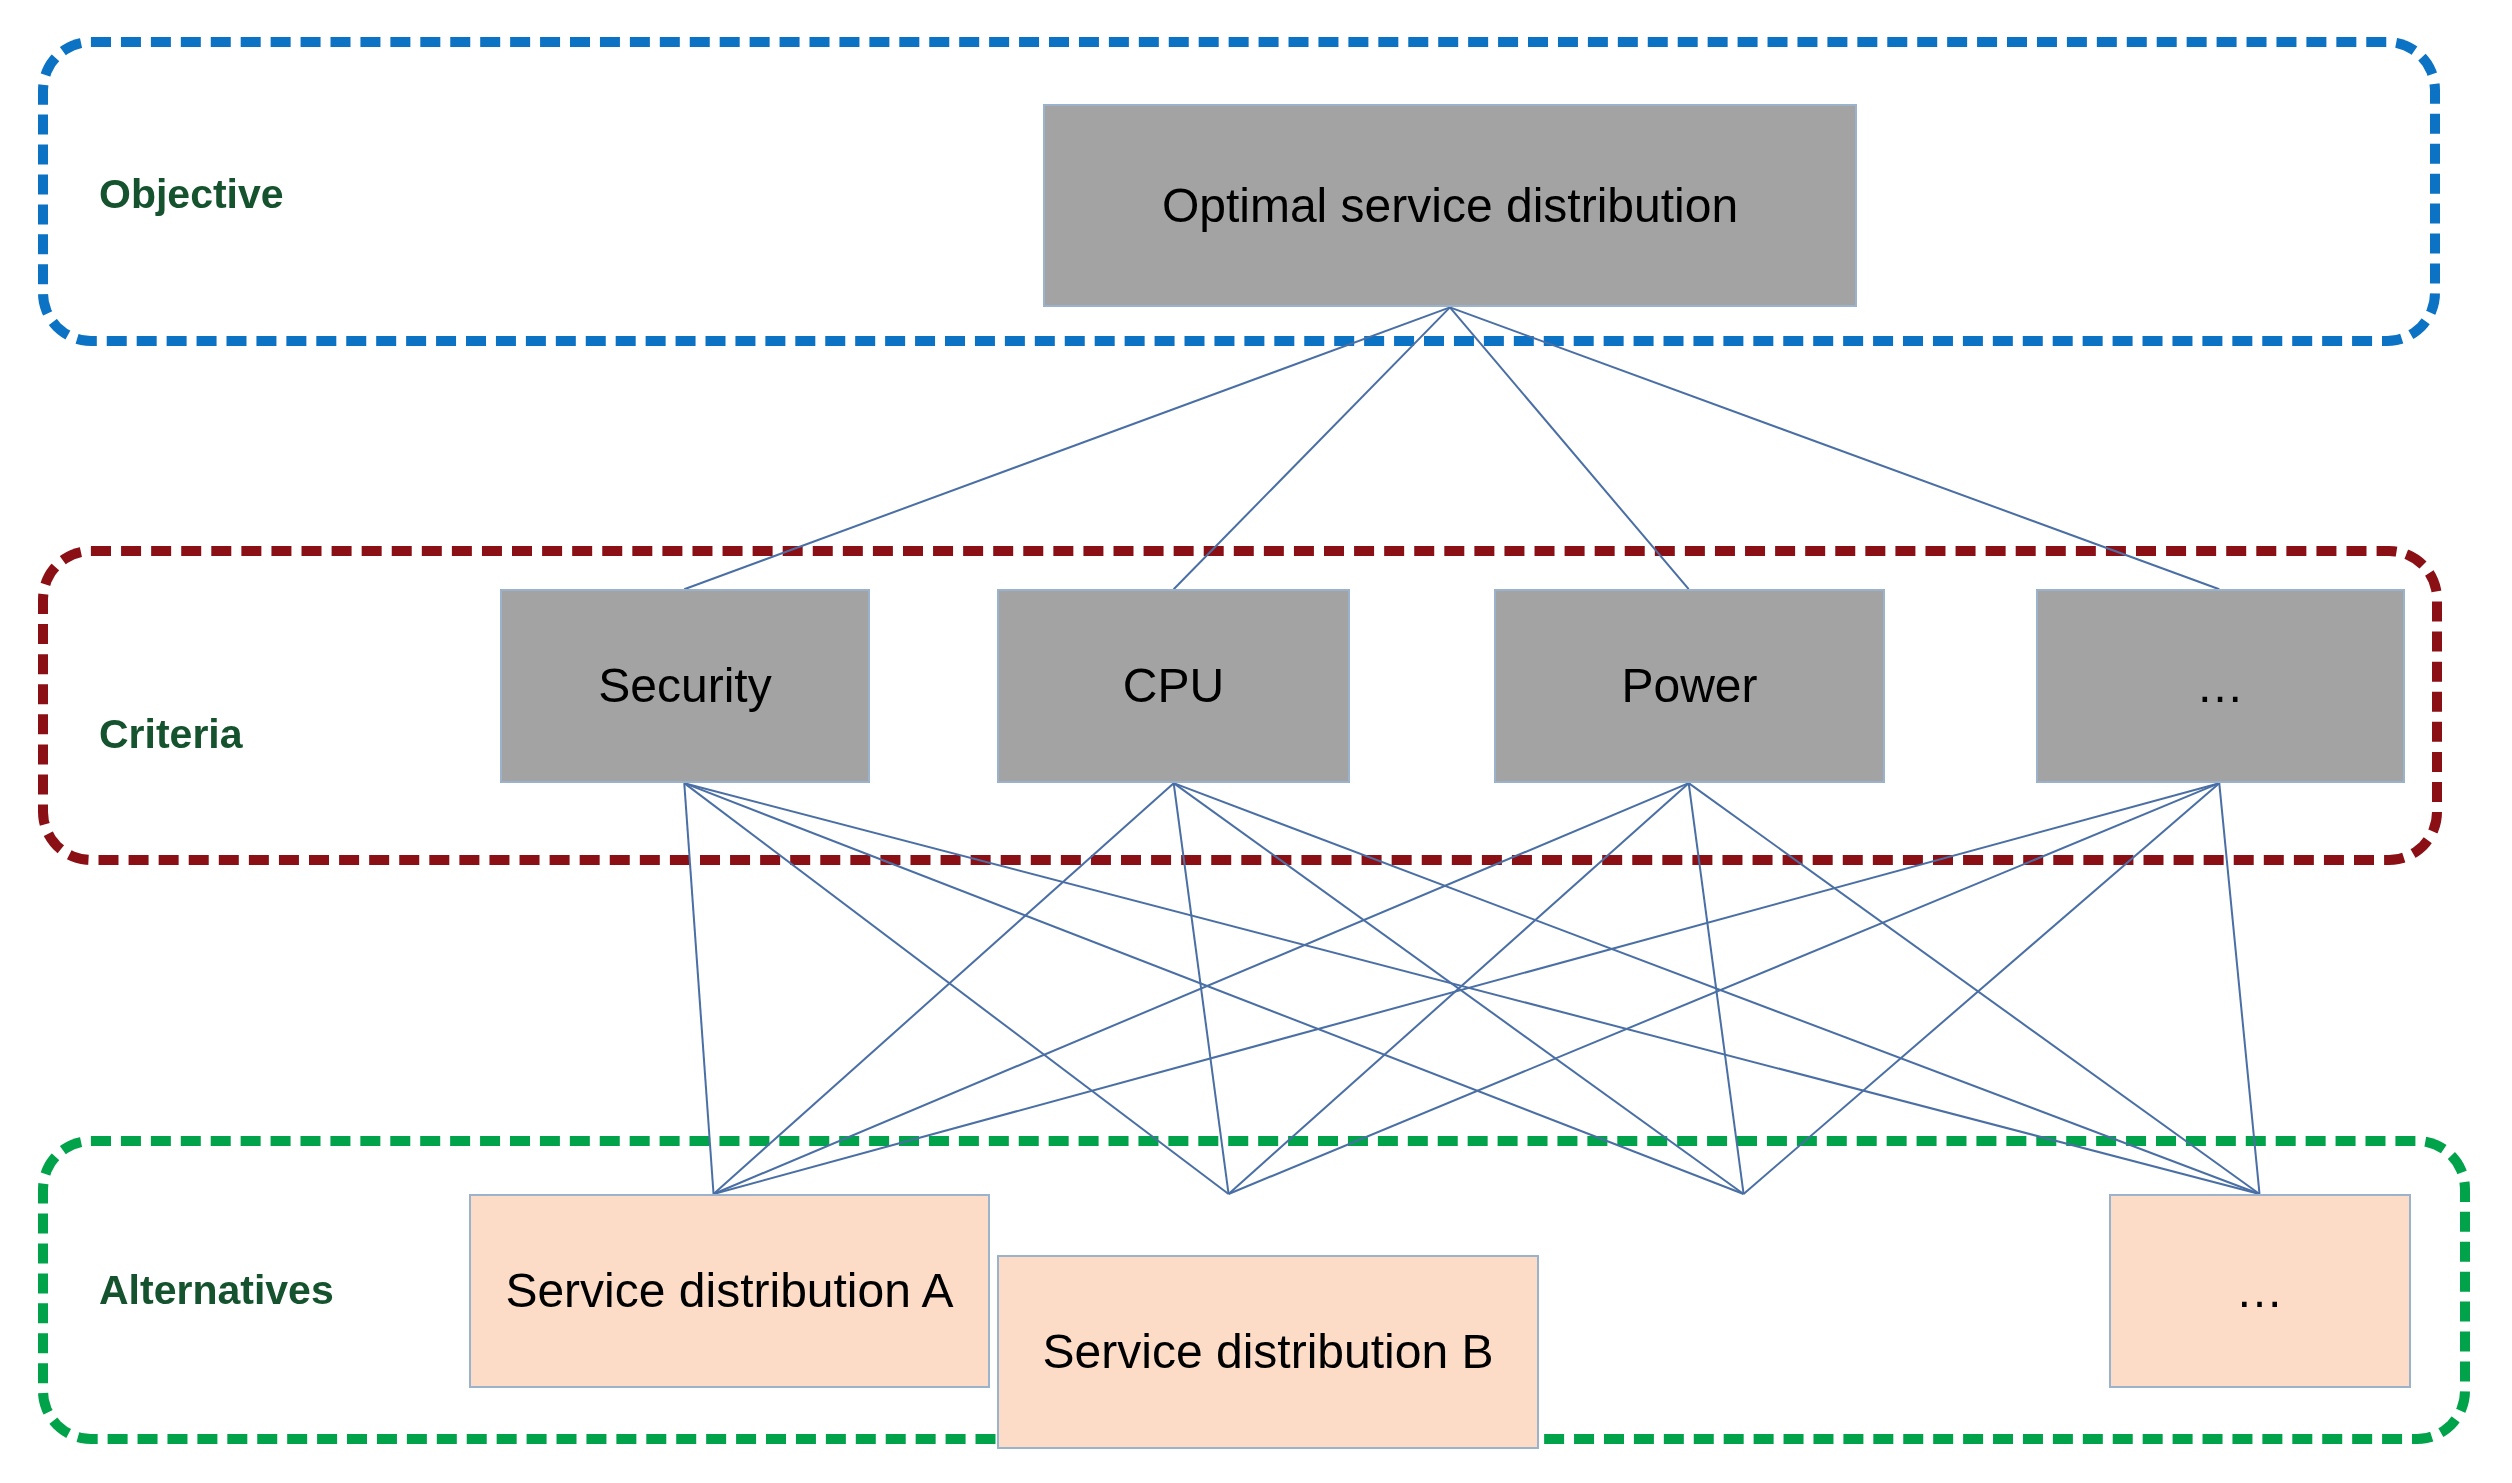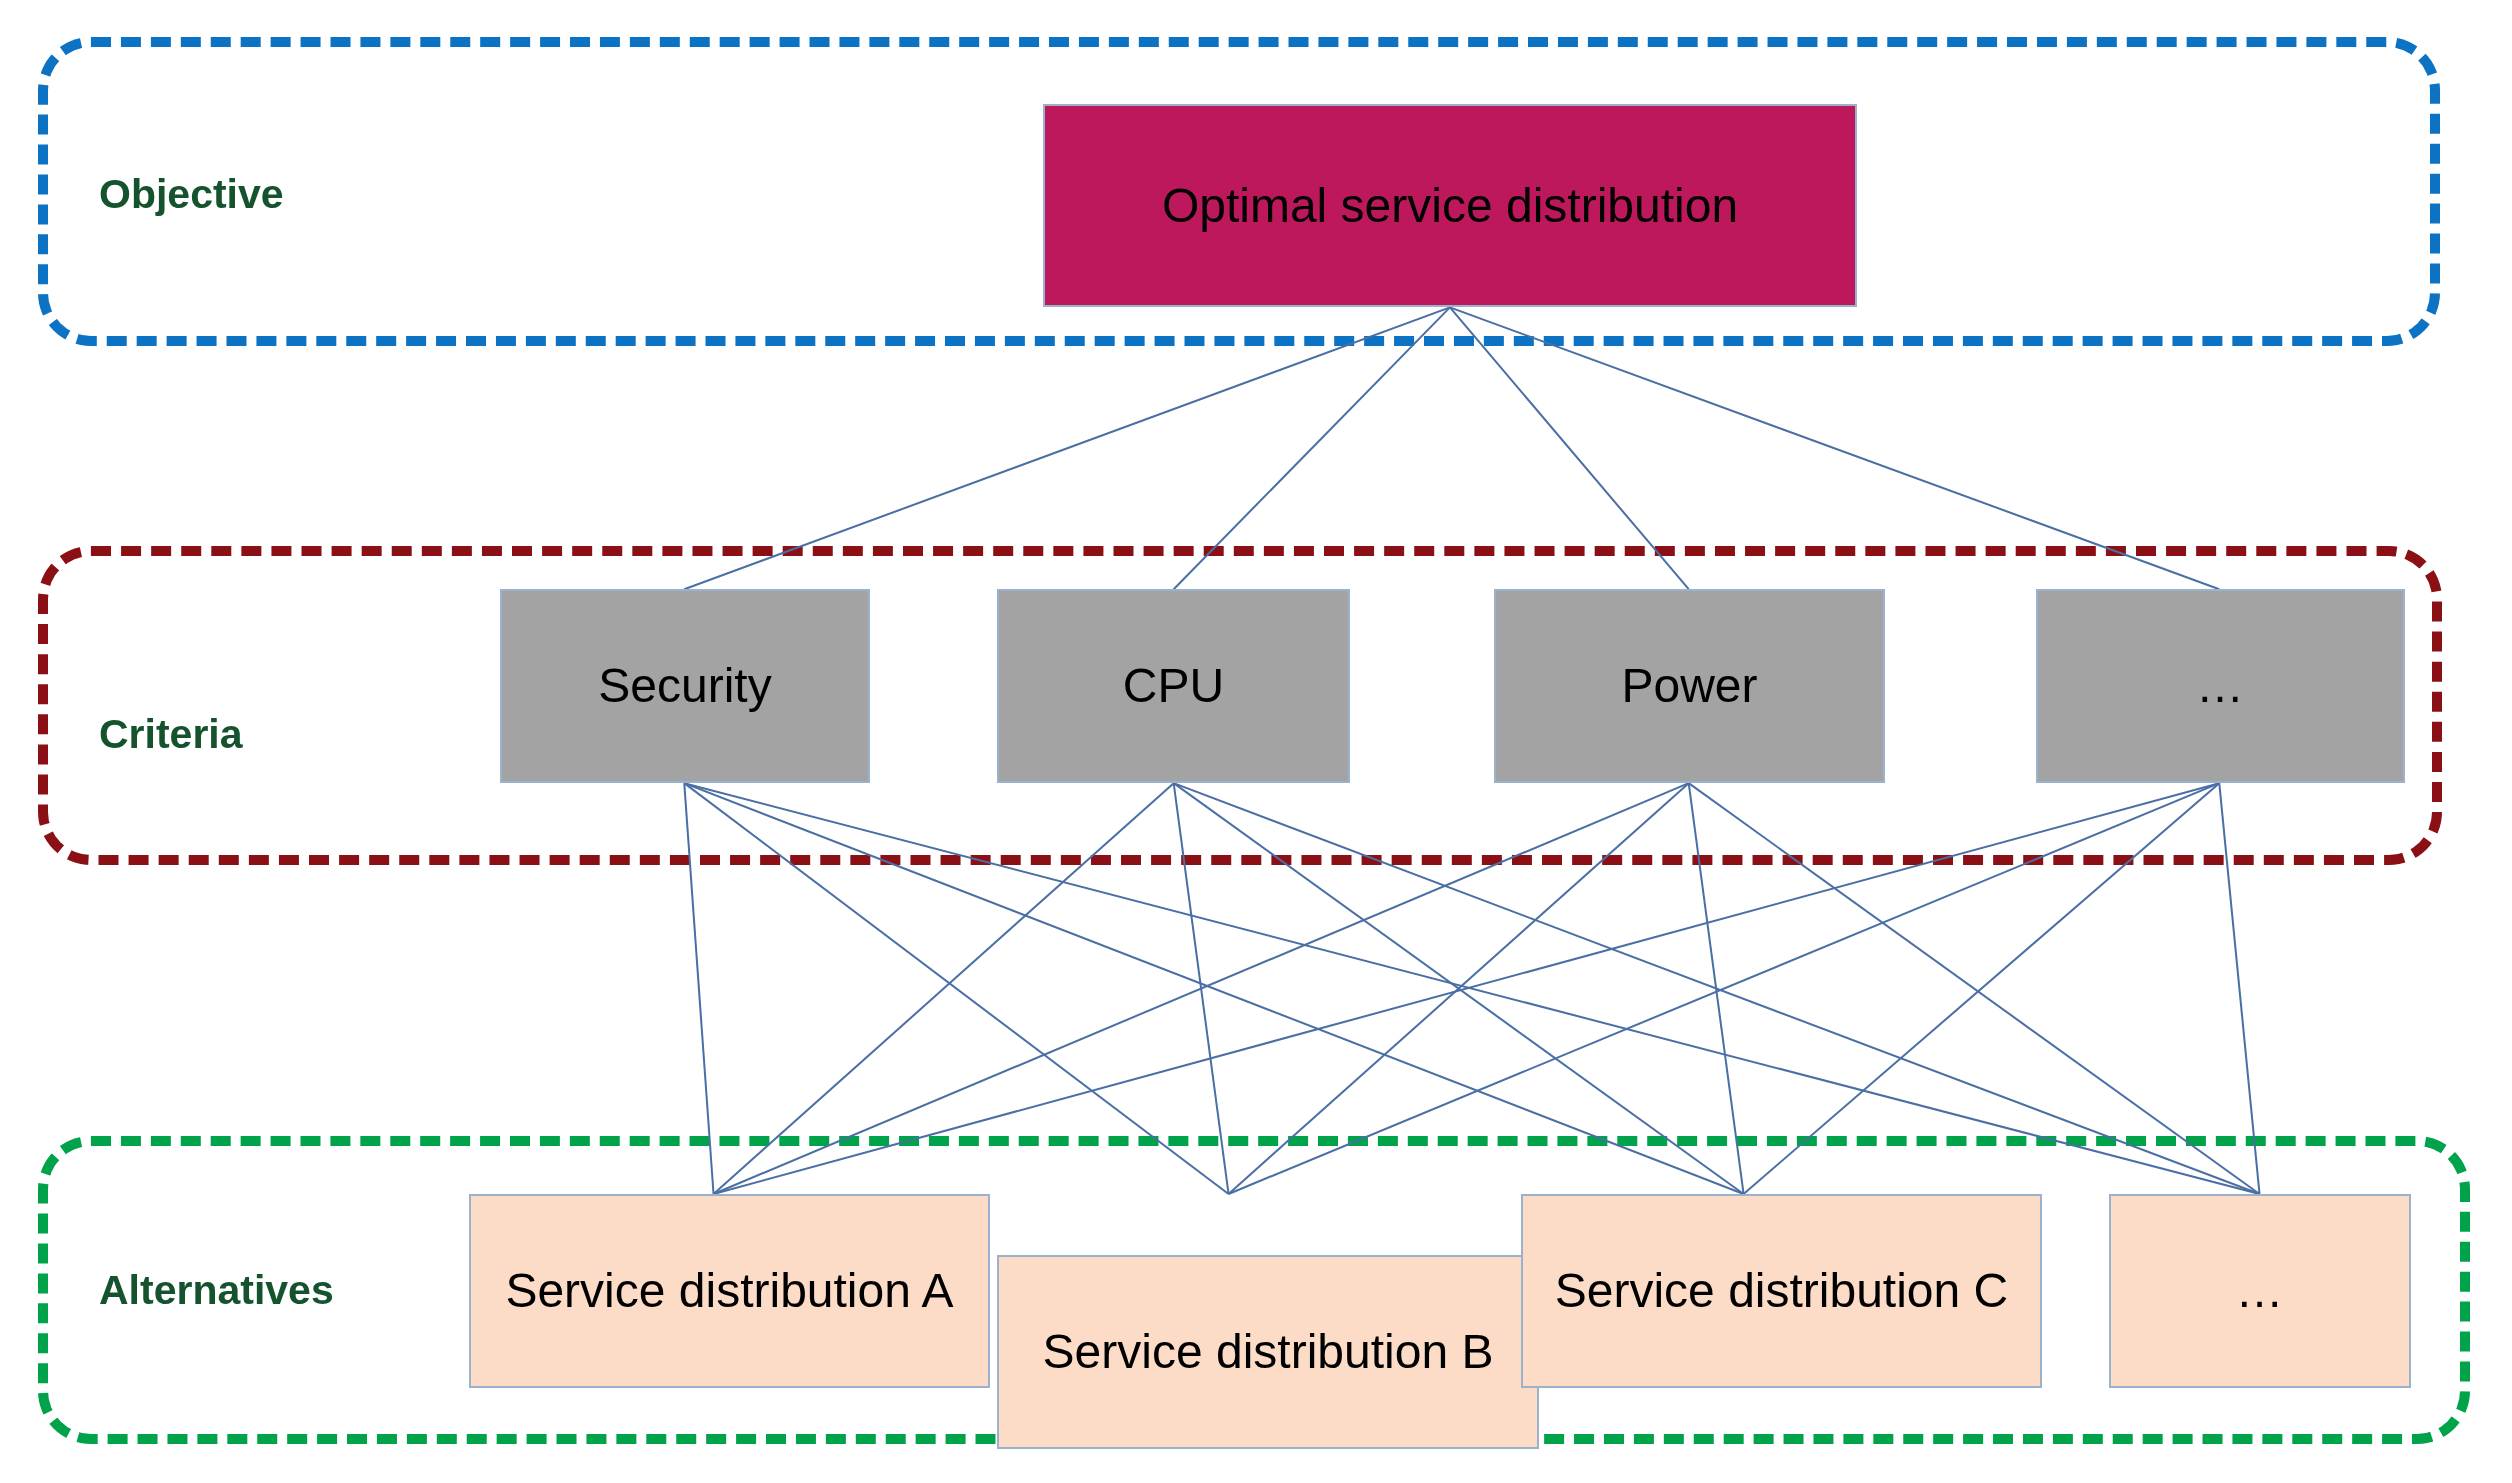--- a/index.html
+++ b/index.html
@@ -48,21 +48,21 @@
     display: flex;
     align-items: center;
     justify-content: center;
     text-align: center;
     color: #000000;
     font-size: 48px;
     line-height: 1.12;
     padding: 3.7px 9.1px;
     z-index: 3;
   }
-  .node-objective   { background: #be185d; }
+  .node-objective   { background: #a3a3a3; }
   .node-criteria    { background: #a3a3a3; }
   .node-alternative { background: #fcdcc7; }
   .node .ellipsis   { letter-spacing: 0.9px; }
 
   
   #edges {
     position: absolute;
     left: 0; top: 0;
     width: 2512px;
     height: 1484px;
@@ -116,19 +116,18 @@
   <div class="node node-criteria" style="left:1494px; top:589px; width:391px; height:194px;">Power</div>
   <div class="node node-criteria" style="left:2036px; top:589px; width:369px; height:194px;">
     <span class="ellipsis">…</span>
   </div>
 
   <div class="group-box group-alternatives" style="left:38px; top:1136px; width:2432px; height:308px;"></div>
   <div class="group-label" style="left:99px; top:1270px;">Alternatives</div>
 
   <div class="node node-alternative" style="left:453px; top:1194px; width:521px; height:194px;margin-left:16px;">Service distribution A</div>
   <div class="node node-alternative" style="left:997px; top:1255px; width:542px; height:194px;">Service distribution B</div>
-  <div class="node node-alternative" style="left:1521px; top:1194px; width:521px; height:194px;">Service distribution C</div>
   <div class="node node-alternative" style="left:2109px; top:1194px; width:302px; height:194px;">
     <span class="ellipsis">…</span>
   </div>
 
 </div>
 
 
 </body></html>

